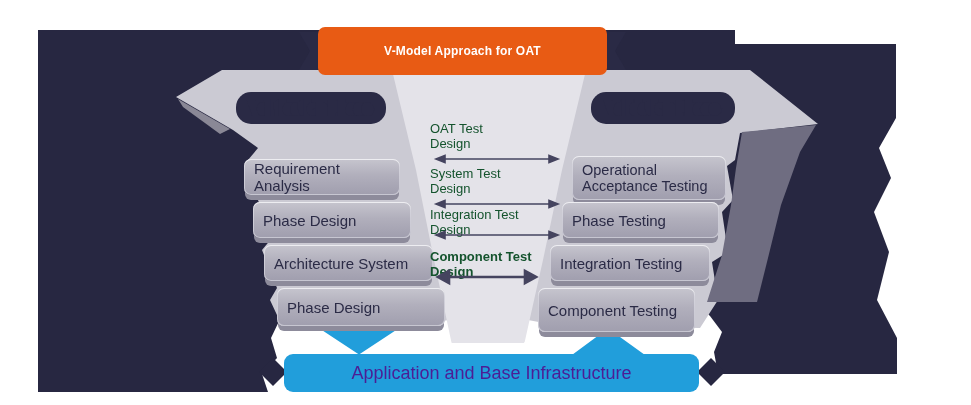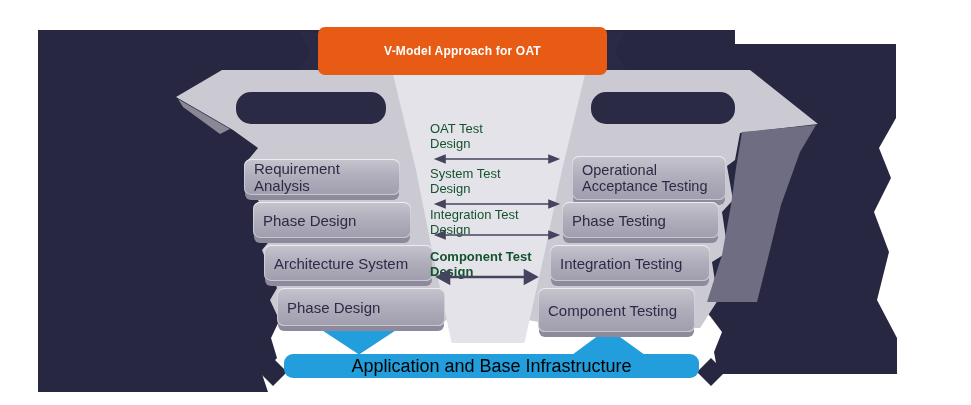--- a/index.html
+++ b/index.html
@@ -20,24 +20,24 @@
         white-space:nowrap;overflow:hidden;}
 
   .mid-label{position:absolute;width:134px;text-align:left;
         font-size:13px;line-height:15px;color:#14532d;}
 
   #ribbon{position:absolute;left:318px;top:27px;width:289px;height:48px;
         background:#E85B14;border-radius:7px;
         display:flex;align-items:center;justify-content:center;
         color:#ffffff;font-size:12px;font-weight:700;letter-spacing:.2px;}
 
-  #bottom-banner{position:absolute;left:284px;top:354px;width:415px;height:24px;
+  #bottom-banner{position:absolute;left:284px;top:354px;width:415px;height:38px;
         background:#219EDB;border-radius:9px;
         display:flex;align-items:center;justify-content:center;
-        color:#000000;font-size:18px;font-weight:400;}
+        color:#4c1d95;font-size:18px;font-weight:400;}
 </style>
 </head>
 <body>
 
 <div id="stage">
 
   <svg width="971" height="405" viewBox="0 0 971 405">
 
     <path fill="#272741" d="
       M 38,30 L 735,30 L 735,44 L 896,44 L 896,118 L 879,148 L 891,178 L 874,212 L 889,252

